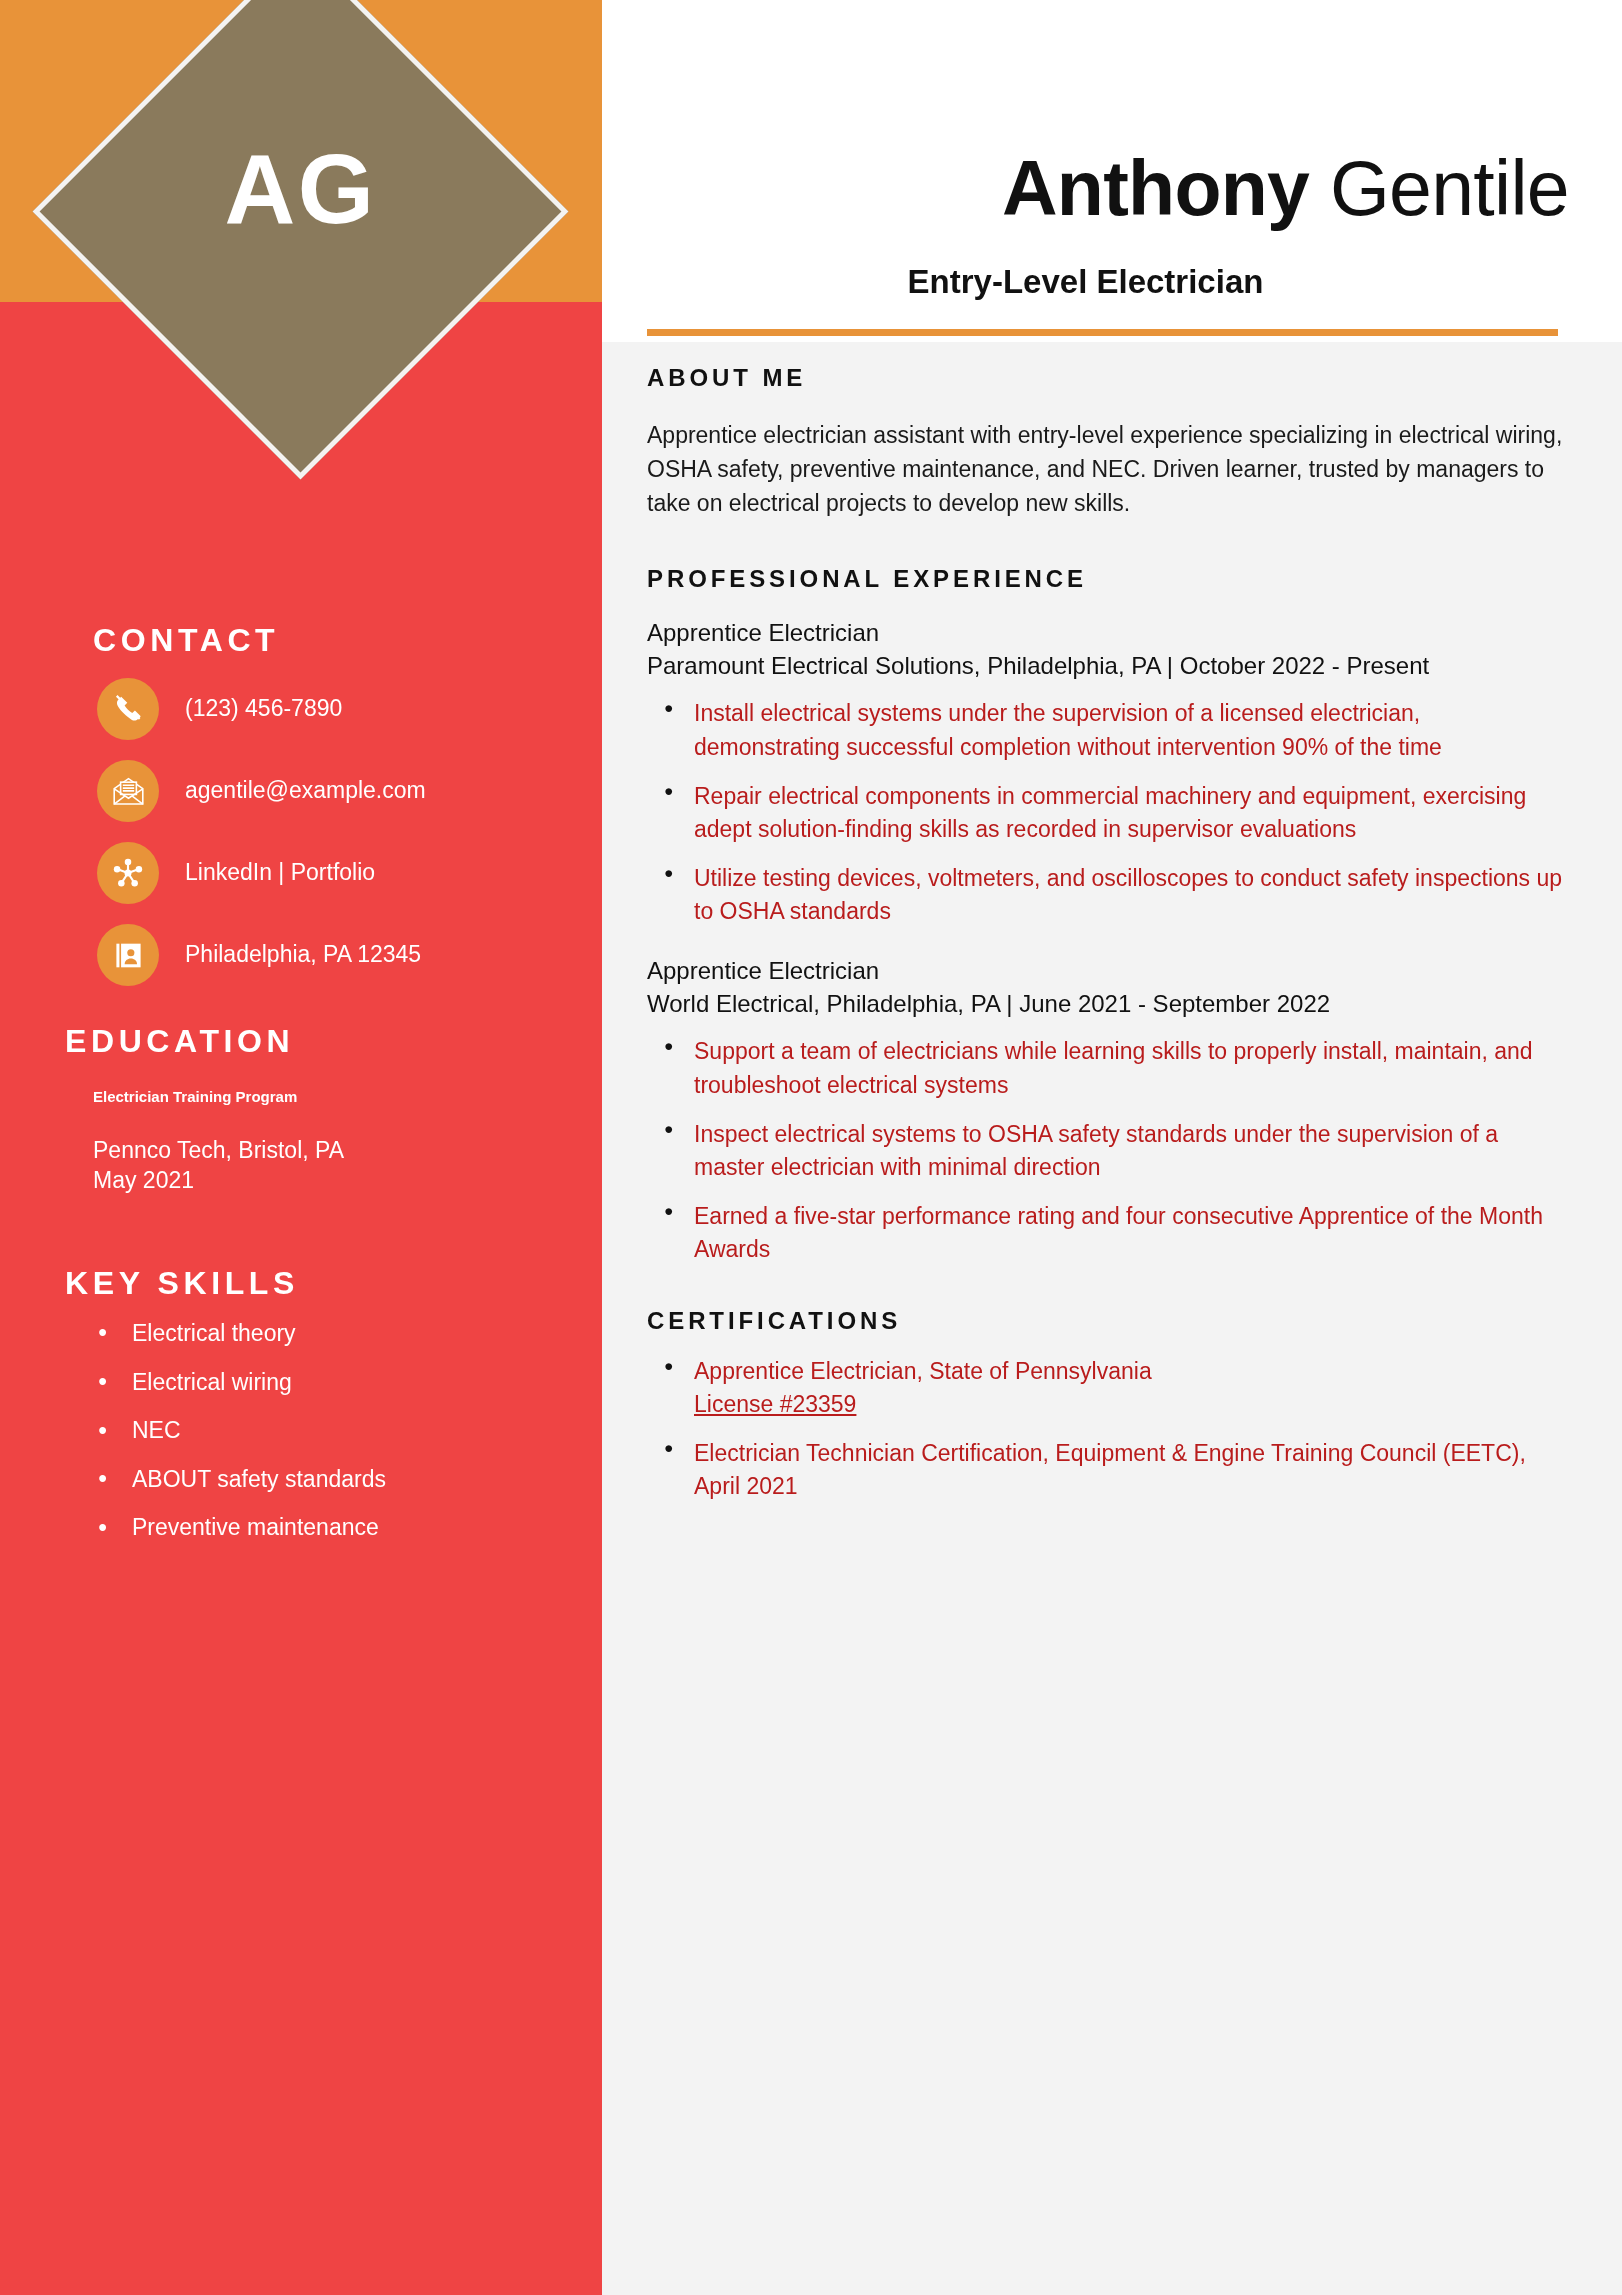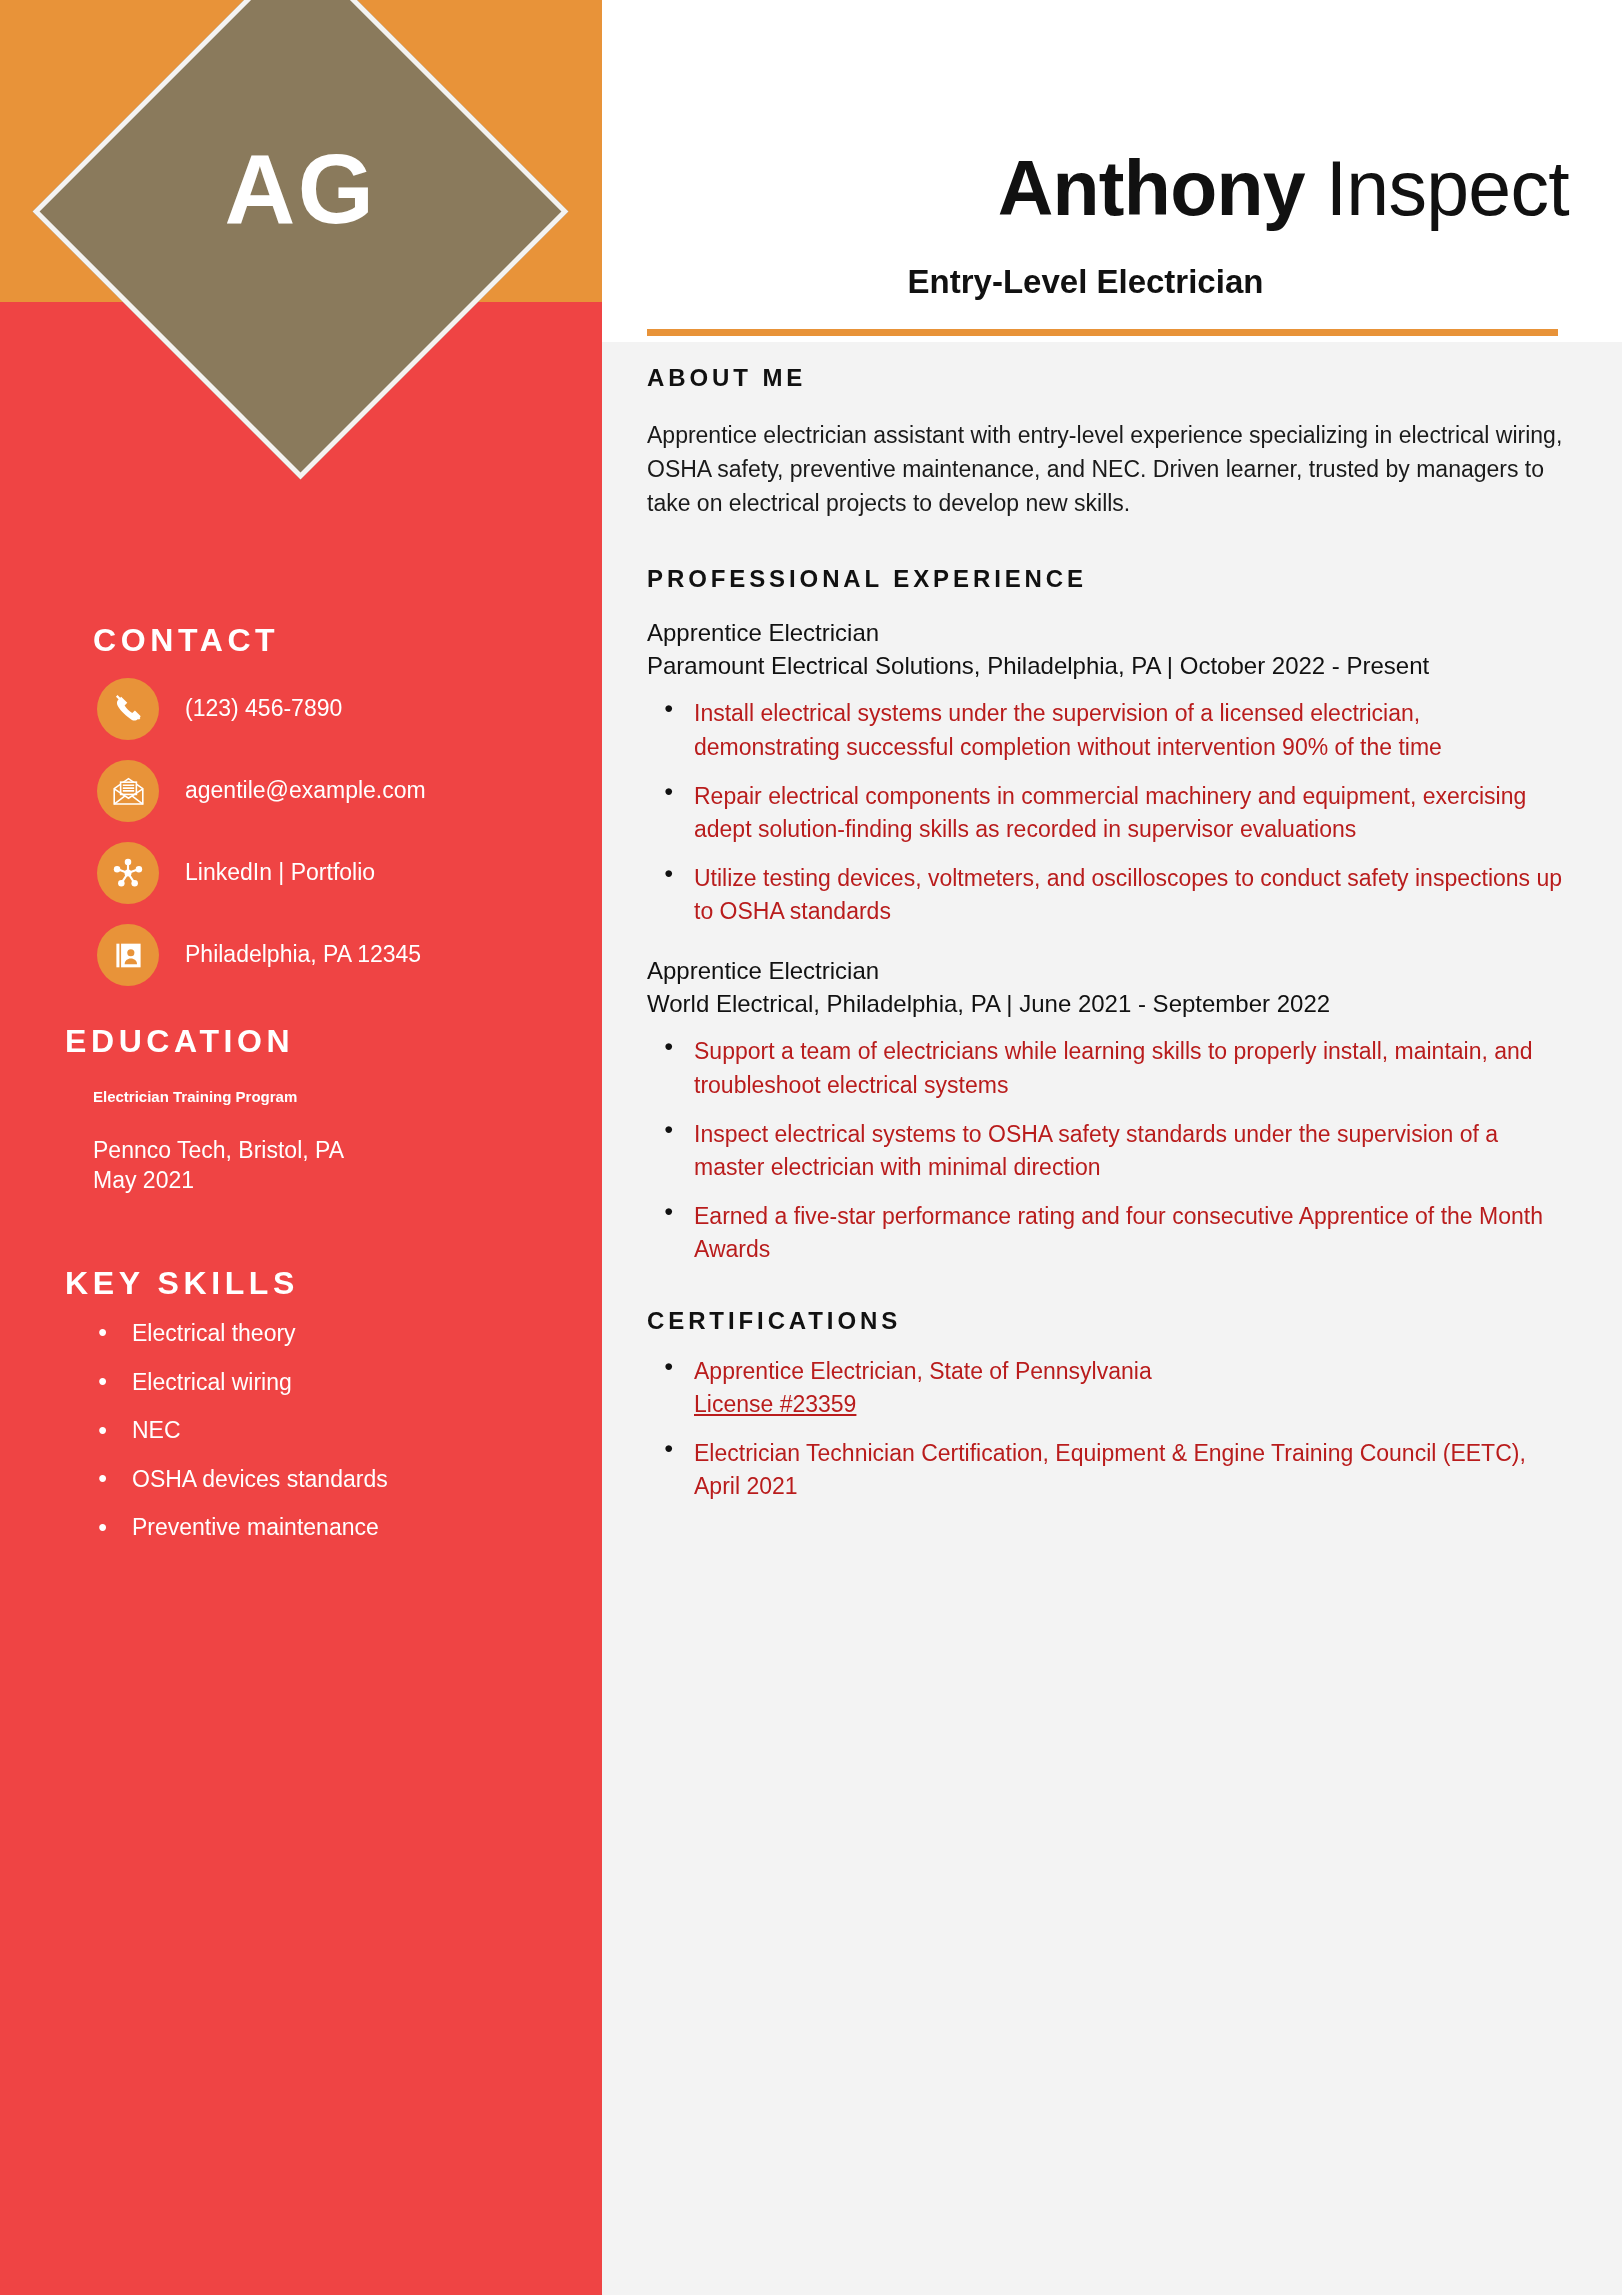--- a/index.html
+++ b/index.html
@@ -358,30 +358,30 @@
       <div class="edu-school">Pennco Tech, Bristol, PA</div>
       <div class="edu-school" style="margin-top:0;">May 2021</div>
     </div>
 
     <div class="side-heading" style="left:65px; top:1267px;">KEY SKILLS</div>
 
     <ul class="skills-list">
       <li class="skill-item">Electrical theory</li>
       <li class="skill-item">Electrical wiring</li>
       <li class="skill-item">NEC</li>
-      <li class="skill-item">OSHA devices standards</li>
+      <li class="skill-item">ABOUT safety standards</li>
       <li class="skill-item">Preventive maintenance</li>
     </ul>
   </div>
 
   <div class="main">
     <div class="main-header-bg"></div>
 
     <div class="name-line">
-      <span class="name-first">Anthony</span><span class="name-last"> Inspect</span>
+      <span class="name-first">Anthony</span><span class="name-last"> Gentile</span>
     </div>
     <div class="job-title">Entry-Level Electrician</div>
     <div class="header-rule"></div>
 
     <div class="main-content">
 
       <h2 class="sec-heading">ABOUT ME</h2>
       <p class="about-text">Apprentice electrician assistant with entry-level experience specializing in electrical wiring, OSHA safety, preventive maintenance, and NEC. Driven learner, trusted by managers to take on electrical projects to develop new skills.</p>
 
       <h2 class="sec-heading sec-gap-1">PROFESSIONAL EXPERIENCE</h2>

